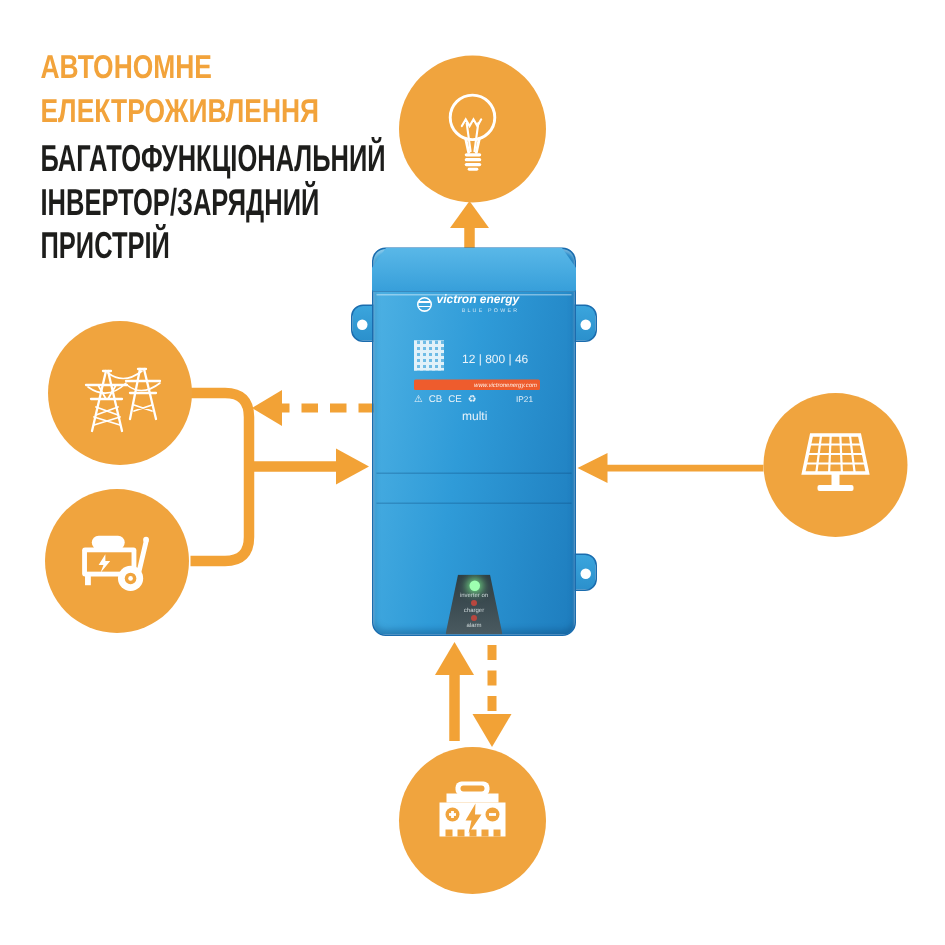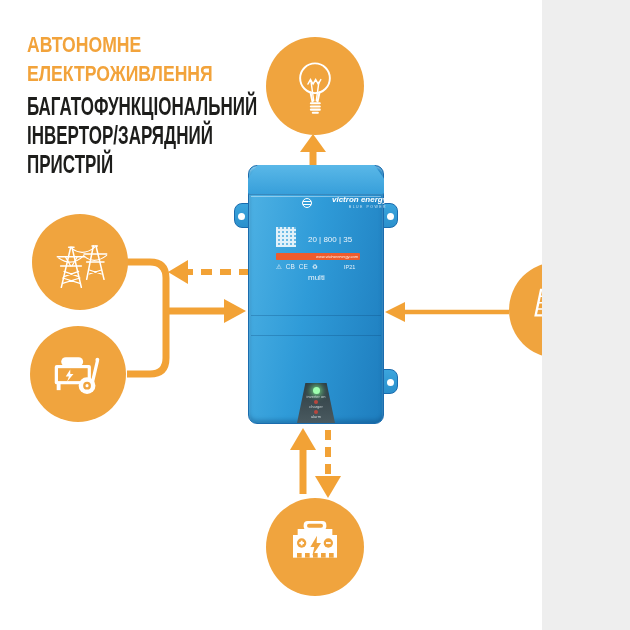--- a/index.html
+++ b/index.html
@@ -4,21 +4,21 @@
 <style>
   :root{
     --orange:#F0A43E; --arrow-orange:#F2A236; --title-orange:#F2A33B; --title-black:#1D1D1B;
     --device-blue:#2F9BD8; --device-blue-light:#4FB2E4; --device-blue-dark:#1E7DBE;
     --device-edge:#1A6CAE; --label-stripe:#EE5C2D; --led-green:#9EFFB0; --led-red:#B8473F;
     --led-panel:#37474D; --bg:#FFFFFF;
   }
   *{margin:0;padding:0;box-sizing:border-box;}
   html,body{background:#eee;}
   body{font-family:"Liberation Sans",sans-serif;}
-  .canvas{position:relative;width:542px;height:630px;background:var(--bg);overflow:hidden;}
+  .canvas{position:relative;width:630px;height:630px;background:var(--bg);overflow:hidden;}
 
   
   .headline{position:absolute;left:27px;top:30px;z-index:3;}
   .tagline{color:var(--title-orange);font-weight:bold;font-size:22px;line-height:29px;
            white-space:nowrap;transform:scaleX(.80);transform-origin:left top;}
   .black-title{position:absolute;left:27px;top:92px;color:var(--title-black);font-weight:bold;
            font-size:25px;line-height:29px;white-space:nowrap;transform:scaleX(.68);transform-origin:left top;z-index:3;}
 
   
   svg.connectors{position:absolute;left:0;top:0;z-index:1;}
@@ -45,21 +45,21 @@
   .seam-1{top:150px;} .seam-2{top:170px;}
   .seam-hl{position:absolute;left:3px;right:3px;top:31px;height:1px;background:rgba(255,255,255,.4);}
   .ear{position:absolute;width:15px;height:25px;border:1px solid var(--device-edge);
        background:linear-gradient(180deg,#3ba5dd,#2b90cc);z-index:-1;}
   .ear::after{content:"";position:absolute;width:7px;height:7px;border-radius:50%;background:var(--bg);
        top:9px;}
   .ear-left{left:-14px;top:38px;border-radius:8px 0 0 8px;} .ear-left::after{left:3px;}
   .ear-right-top{right:-14px;top:38px;border-radius:0 8px 8px 0;} .ear-right-top::after{right:3px;}
   .ear-right-bottom{right:-14px;top:204px;border-radius:0 8px 8px 0;} .ear-right-bottom::after{right:3px;}
 
-  .brand{position:absolute;left:30px;top:31px;display:flex;align-items:center;gap:20px;margin-left:24px;}
+  .brand{position:absolute;left:30px;top:31px;display:flex;align-items:center;gap:3px;}
   .brand-emblem{width:10px;height:10px;border-radius:50%;border:1px solid #fff;
       background:repeating-linear-gradient(180deg,transparent 0 2px,#fff 2px 3px);}
   .brand-text{color:#fff;font-size:8px;font-weight:bold;font-style:italic;line-height:8px;white-space:nowrap;}
   .brand-sub{color:#cfe6f5;font-size:3.5px;letter-spacing:1.5px;text-align:right;margin-top:1px;white-space:nowrap;}
 
   .qr{position:absolute;left:28px;top:62px;width:20px;height:20px;opacity:.85;
       background-image:repeating-linear-gradient(0deg,#fff 0 2px,transparent 2px 4px),
                        repeating-linear-gradient(90deg,#fff 0 2px,rgba(255,255,255,.3) 2px 4px);}
   .model{position:absolute;left:60px;top:60px;color:#eaf3fa;font-size:8px;line-height:9px;margin-top:48px;}
   .specs{position:absolute;left:60px;top:70px;color:#eaf3fa;font-size:8px;line-height:9px;white-space:nowrap;}
@@ -217,21 +217,21 @@
     <div class="brand">
       <span class="brand-emblem"></span>
       <span>
         <div class="brand-text">victron energy</div>
         <div class="brand-sub">BLUE POWER</div>
       </span>
     </div>
 
     <div class="qr"></div>
     <div class="model">multi</div>
-    <div class="specs">20 | 800 | 35</div>
+    <div class="specs">12 | 800 | 46</div>
     <div class="stripe">www.victronenergy.com</div>
     <div class="certs">
       <span>⚠</span>
       <span>CB</span>
       <span>CE</span>
       <span>♻</span>
     </div>
     <div class="ip">IP21</div>
 
     <div class="led-panel">

